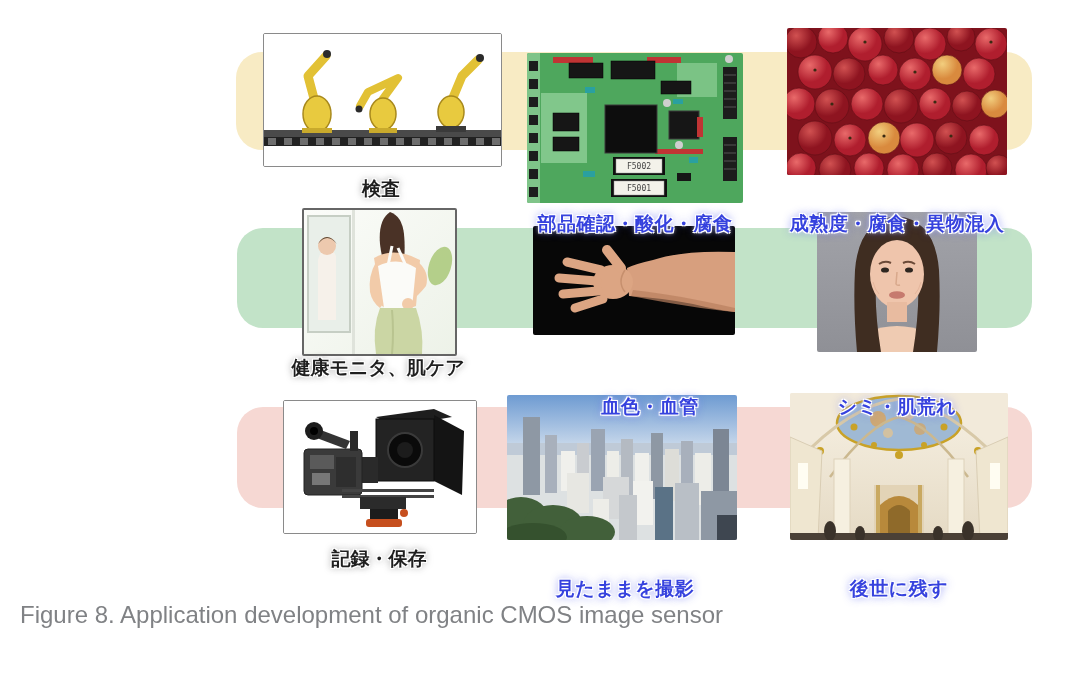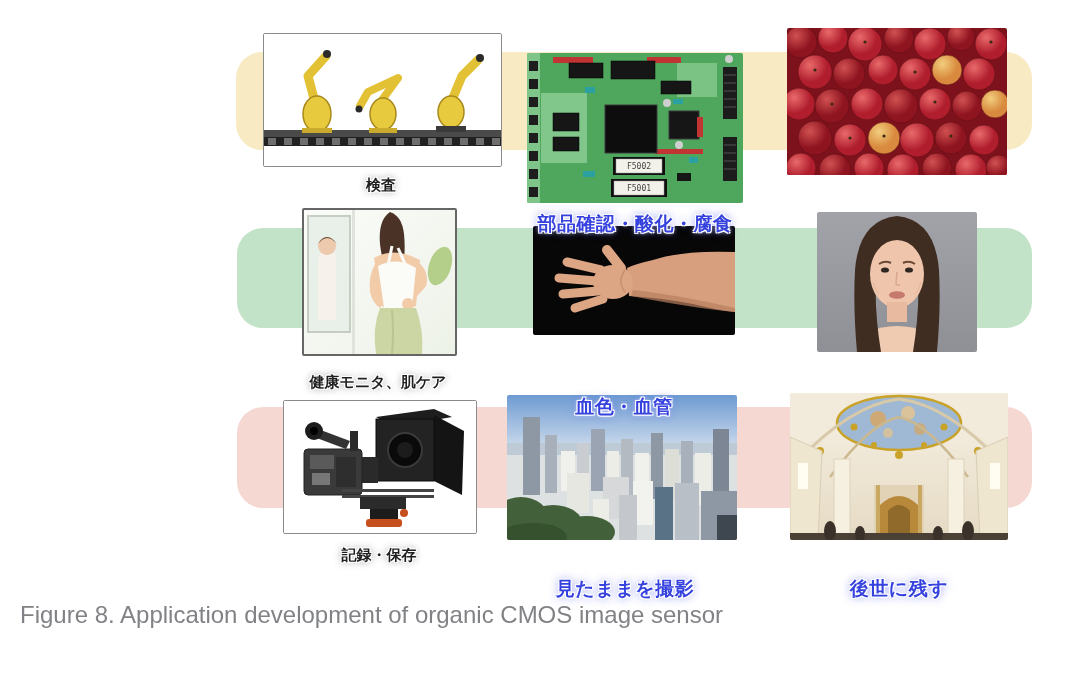--- a/index.html
+++ b/index.html
@@ -6,21 +6,21 @@
   #stage{position:relative;width:1066px;height:676px;background:#fff;overflow:hidden;
          font-family:"Liberation Sans","DejaVu Sans",sans-serif;}
   .band{position:absolute;border-radius:26px;}
   .band-yellow{left:236px;top:52px;width:796px;height:98px;background:#F8EBC4;}
   .band-green {left:237px;top:228px;width:795px;height:100px;background:#C2E3C8;}
   .band-pink  {left:237px;top:407px;width:795px;height:101px;background:#F6D8D3;}
   .tile{position:absolute;overflow:hidden;background:#fff;border-radius:2px;}
   .tile svg{display:block;width:100%;height:100%;}
   .framed{border:1px solid #8a8a8a;}
   .label{position:absolute;width:320px;text-align:center;font-weight:bold;white-space:nowrap;}
-  .label-dark{font-size:15px;color:#1f1f1f;
+  .label-dark{font-size:19px;color:#1f1f1f;
     text-shadow:-1px -1px 0 #fff,1px -1px 0 #fff,-1px 1px 0 #fff,1px 1px 0 #fff,
                 0 0 5px #fff,0 0 7px rgba(40,40,40,.65);}
   .label-blue{font-size:19px;color:#3642DE;letter-spacing:.5px;
     text-shadow:-1px -1px 0 #fff,1px -1px 0 #fff,-1px 1px 0 #fff,1px 1px 0 #fff,
                 0 0 4px #fff,0 0 8px rgba(80,90,240,.85);margin-top:32px;}
   .caption{position:absolute;left:20px;top:601px;font-size:24px;color:#808285;}
 </style>
 </head>
 <body>
 
@@ -411,22 +411,24 @@
         <ellipse cx="40" cy="138" rx="6" ry="10"></ellipse>
           <ellipse cx="178" cy="138" rx="6" ry="10"></ellipse>
         <ellipse cx="70" cy="141" rx="5" ry="8"></ellipse>
           <ellipse cx="148" cy="141" rx="5" ry="8"></ellipse>
       </g>
     </svg>
   </div>
 
   <div class="label label-dark" style="left:221px;top:176px;">検査</div>
   <div class="label label-blue" style="left:475px;top:179px;">部品確認・酸化・腐食</div>
-
-  <div class="label label-dark" style="left:218px;top:373px;">健康モニタ、肌ケア</div>
-  <div class="label label-blue" style="left:464px;top:362px;">血色・血管</div>
+  <div class="label label-blue" style="left:737px;top:179px;">成熟度・腐食・異物混入</div>
+
+  <div class="label label-dark" style="left:218px;top:355px;">健康モニタ、肌ケア</div>
+  <div class="label label-blue" style="left:490px;top:362px;">血色・血管</div>
+  <div class="label label-blue" style="left:737px;top:362px;">シミ・肌荒れ</div>
 
   <div class="label label-dark" style="left:219px;top:546px;">記録・保存</div>
   <div class="label label-blue" style="left:465px;top:544px;">見たままを撮影</div>
   <div class="label label-blue" style="left:739px;top:544px;">後世に残す</div>
 
   <div class="caption">Figure 8. Application development of organic CMOS image sensor</div>
 </div>
 
 </body></html>

